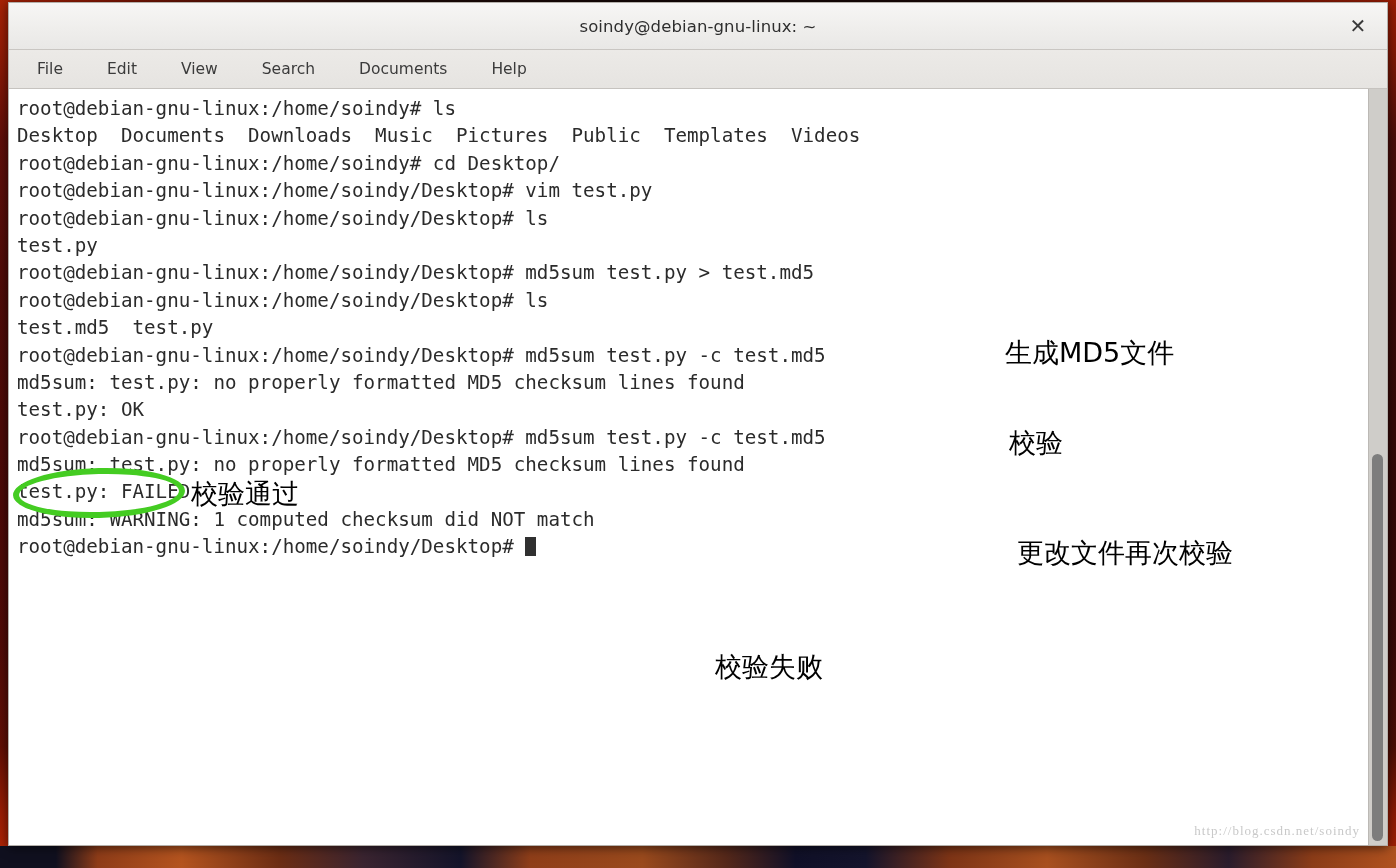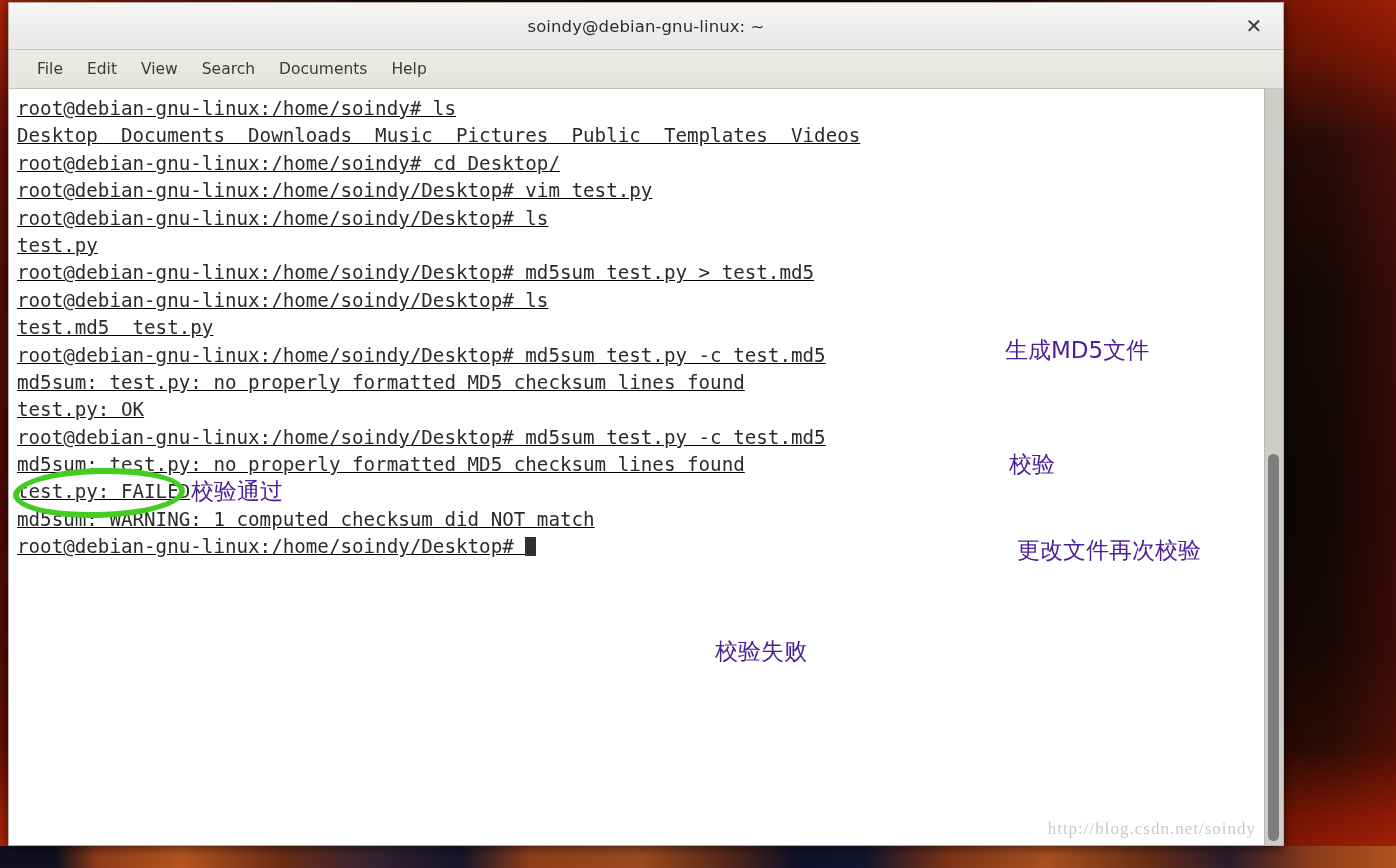--- a/index.html
+++ b/index.html
@@ -53,21 +53,21 @@
       #101028 57%, #14142c 62%,
       #7d3416 68%, #a8501f 75%, #6b2f15 82%,
       #2a1c2c 88%, #8b3c18 94%, #b0521f 100%);
   }
 
   
   #window {
     position: absolute;
     left: 8px;
     top: 2px;
-    width: 1276px;
+    width: 1380px;
     height: 844px;
     background: #ffffff;
     box-shadow: 0 2px 10px rgba(0,0,0,0.55);
     display: flex;
     flex-direction: column;
     border: 1px solid #b4b0ab;
     box-sizing: border-box;
     justify-content: flex-end;
   }
 
@@ -105,21 +105,21 @@
   }
 
   #menubar {
     height: 38px;
     min-height: 38px;
     background: linear-gradient(180deg, #eceae7 0%, #e6e4e1 100%);
     border-bottom: 1px solid #c6c3bf;
     display: flex;
     align-items: center;
     padding-left: 16px;
-    gap: 0;
+    gap: 20px;
   }
   .menu-item {
     font-size: 15.5px;
     color: #3b3b3b;
     padding: 4px 12px;
     cursor: default;
     font-family: "DejaVu Sans", sans-serif;
   }
 
   
@@ -129,21 +129,20 @@
     background: #ffffff;
     position: relative;
     overflow: hidden;
   }
   #term {
     flex: 1;
     position: relative;
     padding: 6px 0 0 8px;
     box-sizing: border-box;
     overflow: hidden;
-    text-decoration: underline;
   }
   .line {
     font-family: "DejaVu Sans Mono", monospace;
     font-size: 19.2px;
     line-height: 27.4px;
     color: #2b2b2b;
     white-space: pre;
     letter-spacing: 0px;
     height: 27.4px;
   }
@@ -151,50 +150,50 @@
     display: inline-block;
     width: 11px;
     height: 19px;
     background: #303030;
     vertical-align: -3px;
   }
 
   
   .annot {
     position: absolute;
-    color: #4c1d95;
-    font-size: 23px;
+    color: #000000;
+    font-size: 27px;
     font-family: "DejaVu Sans", sans-serif;
     white-space: nowrap;
     line-height: 1;
   }
   #ann-generate { left: 996px; top: 250px; }
-  #ann-verify   { left: 1000px; top: 340px; margin-top: 24px; }
+  #ann-verify   { left: 1000px; top: 340px; }
   #ann-pass     { left: 182px;  top: 391px; }
   #ann-reverify { left: 1008px;  top: 450px; }
-  #ann-fail     { left: 706px;  top: 551px; }
+  #ann-fail     { left: 706px;  top: 564px; }
 
   #green-ellipse {
     position: absolute;
     left: 4px;
     top: 379px;
     width: 172px;
     height: 50px;
     border: 6px solid #44cc22;
     border-radius: 50%;
     box-sizing: border-box;
     transform: rotate(-1.5deg);
   }
 
   #watermark {
     position: absolute;
     right: 8px;
     bottom: 6px;
     font-family: "Liberation Serif", serif;
-    font-size: 17px;
+    font-size: 13px;
     color: #c9c9c9;
     letter-spacing: 1px;
     white-space: nowrap;
     margin-left: 16px;
   }
 
   
   #scrollbar {
     width: 18px;
     min-width: 18px;

